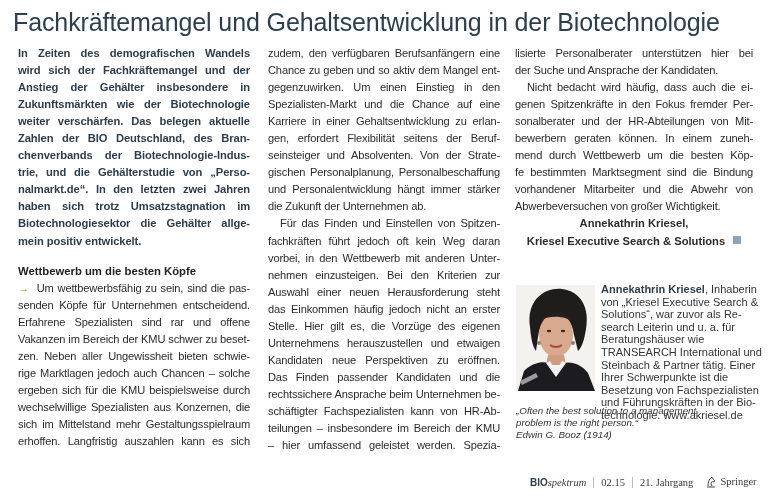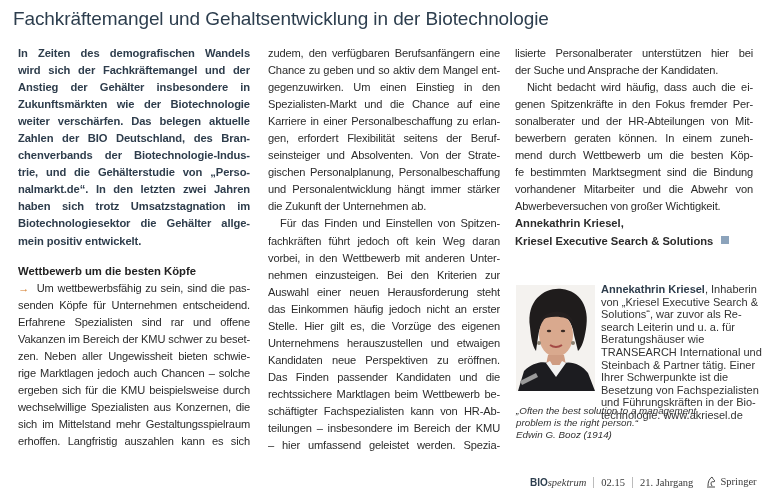--- a/index.html
+++ b/index.html
@@ -4,37 +4,37 @@
 <style>
   html, body { margin:0; padding:0; }
   body {
     width:768px; height:497px; overflow:hidden; background:#ffffff;
     position:relative; color:#2a2a2a;
     font-family: "Liberation Sans", sans-serif;
   }
   .title {
     position:absolute; left:13px; top:8px; margin:0;
     font-family: "Liberation Sans", sans-serif; font-weight:normal;
-    font-size:19px; letter-spacing:-0.1px; color:#2d3e4e; white-space:nowrap;
+    font-size:25px; letter-spacing:-0.1px; color:#2d3e4e; white-space:nowrap;
   }
   .col { position:absolute; top:45px; }
   .col1 { left:18px; width:232px; }
   .col2 { left:268px; width:232px; }
   .col3 { left:515px; width:238px; }
   .line {
     display:block; font-size:11.1px; line-height:17.05px; height:17.05px;
     white-space:nowrap; overflow:hidden; text-align:justify; text-align-last:justify;
     color:#2b2b2b; letter-spacing:-0.15px;
   }
   .line.last { text-align-last:left; }
   .line.indent { padding-left:12px; }
   .lead .line { font-weight:bold; color:#2e3d4c; font-size:11.2px; letter-spacing:-0.1px; }
   .subhead { font-weight:bold; color:#222; font-size:11.3px; line-height:17px; margin-top:13px; }
   .arrow { color:#d1751f; font-weight:normal; }
-  .sig { text-align:left; font-weight:bold; font-size:11.2px; line-height:17.05px; color:#2b2b2b; white-space:nowrap; }
+  .sig { text-align:center; font-weight:bold; font-size:11.2px; line-height:17.05px; color:#2b2b2b; white-space:nowrap; }
   .sig-square { display:inline-block; width:8px; height:8px; background:#8ca3bb; margin-left:8px; vertical-align:1px; }
   .photo {
     position:absolute; left:516px; top:285px; width:79px; height:106px; overflow:hidden;
     background:#f3f1ee;
   }
   .bio {
     position:absolute; left:601px; top:283px; width:160px;
     font-size:11px; line-height:12.6px; color:#333; white-space:nowrap;
   }
   .bio b { color:#2e3d4c; }
@@ -84,37 +84,37 @@
     <span class="line">sich im Mittelstand mehr Gestaltungsspielraum</span>
     <span class="line">erhoffen. Langfristig auszahlen kann es sich</span>
   </div>
 </div>
 
 <div class="col col2">
   <span class="line">zudem, den verfügbaren Berufsanfängern eine</span>
   <span class="line">Chance zu geben und so aktiv dem Mangel ent-</span>
   <span class="line">gegenzuwirken. Um einen Einstieg in den</span>
   <span class="line">Spezialisten-Markt und die Chance auf eine</span>
-  <span class="line">Karriere in einer Personalbeschaffung zu erlan-</span>
+  <span class="line">Karriere in einer Gehaltsentwicklung zu erlan-</span>
   <span class="line">gen, erfordert Flexibilität seitens der Beruf-</span>
   <span class="line">seinsteiger und Absolventen. Von der Strate-</span>
   <span class="line">gischen Personalplanung, Personalbeschaffung</span>
   <span class="line">und Personalentwicklung hängt immer stärker</span>
   <span class="line last">die Zukunft der Unternehmen ab.</span>
   <span class="line indent">Für das Finden und Einstellen von Spitzen-</span>
   <span class="line">fachkräften führt jedoch oft kein Weg daran</span>
   <span class="line">vorbei, in den Wettbewerb mit anderen Unter-</span>
   <span class="line">nehmen einzusteigen. Bei den Kriterien zur</span>
   <span class="line">Auswahl einer neuen Herausforderung steht</span>
   <span class="line">das Einkommen häufig jedoch nicht an erster</span>
   <span class="line">Stelle. Hier gilt es, die Vorzüge des eigenen</span>
   <span class="line">Unternehmens herauszustellen und etwaigen</span>
   <span class="line">Kandidaten neue Perspektiven zu eröffnen.</span>
   <span class="line">Das Finden passender Kandidaten und die</span>
-  <span class="line">rechtssichere Marktlagen beim Wettbewerb be-</span>
+  <span class="line">rechtssichere Ansprache beim Unternehmen be-</span>
   <span class="line">schäftigter Fachspezialisten kann von HR-Ab-</span>
   <span class="line">teilungen – insbesondere im Bereich der KMU</span>
   <span class="line">– hier umfassend geleistet werden. Spezia-</span>
 </div>
 
 <div class="col col3">
   <span class="line">lisierte Personalberater unterstützen hier bei</span>
   <span class="line last">der Suche und Ansprache der Kandidaten.</span>
   <span class="line indent">Nicht bedacht wird häufig, dass auch die ei-</span>
   <span class="line">genen Spitzenkräfte in den Fokus fremder Per-</span>

